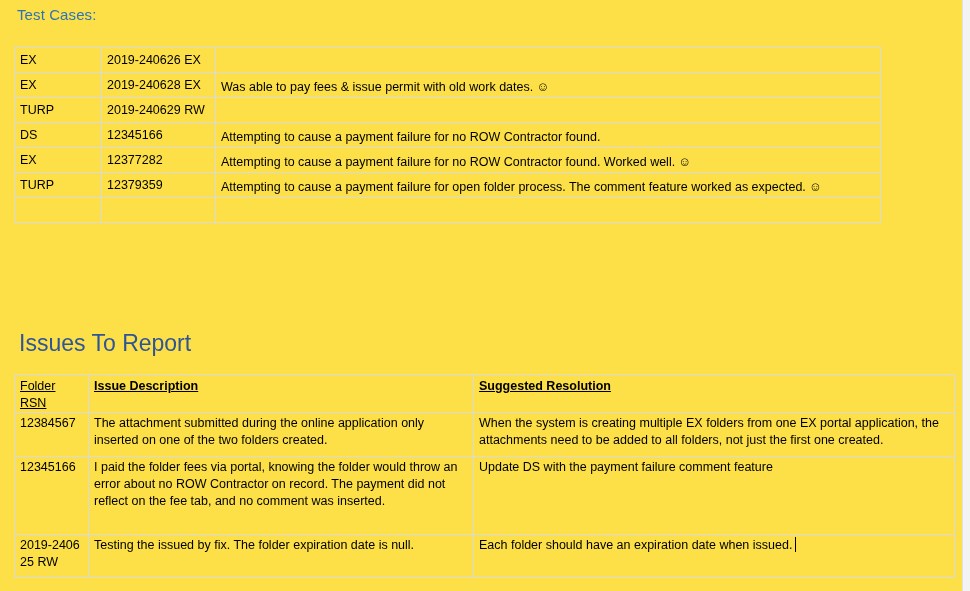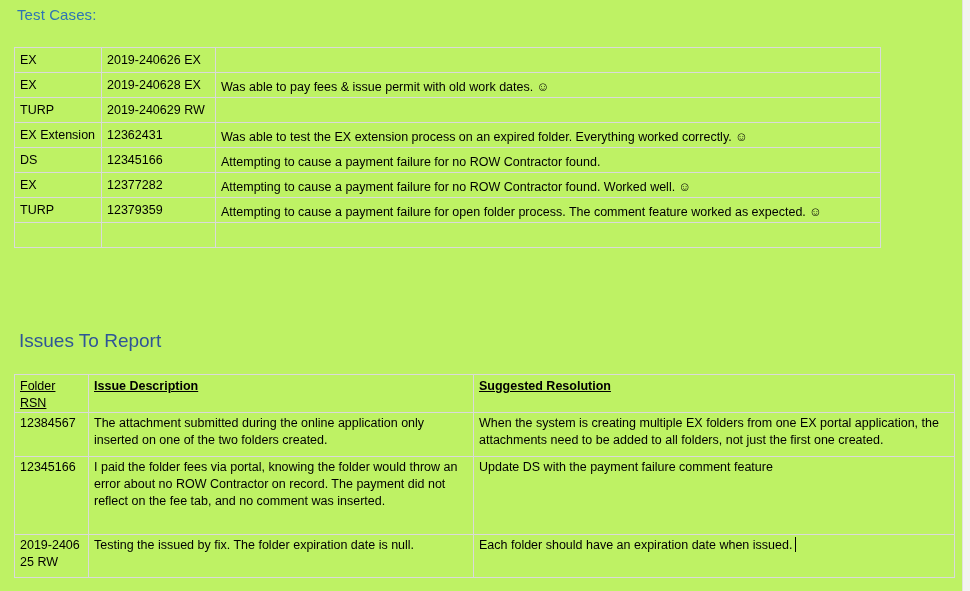--- a/index.html
+++ b/index.html
@@ -14,21 +14,21 @@
       overflow: hidden;
       font-family: "Liberation Sans", "DejaVu Sans", sans-serif;
       color: #000000;
     }
     .page {
       position: absolute;
       left: 0;
       top: 0;
       width: 962px;
       height: 591px;
-      background: #bef264;
+      background: #fde047;
     }
     .page-edge {
       position: absolute;
       left: 962px;
       top: 0;
       width: 8px;
       height: 591px;
       background: #f3f3f3;
       border-left: 1px solid #e1e1e1;
     }
@@ -41,21 +41,21 @@
     }
     .h-test {
       left: 17px;
       top: 6px;
       font-size: 15px;
       letter-spacing: 0.1px;
     }
     .h-issues {
       left: 19px;
       top: 330px;
-      font-size: 19px;
+      font-size: 23px;
       color: #2f5597;
     }
     table {
       position: absolute;
       border-collapse: collapse;
       table-layout: fixed;
       font-size: 12.5px;
     }
     td, th {
       border: 1px solid #dadada;
@@ -124,25 +124,20 @@
       <td>EX</td>
       <td>2019-240628 EX</td>
       <td class="notes">Was able to pay fees &amp; issue permit with old work dates. ☺</td>
     </tr>
     <tr>
       <td>TURP</td>
       <td>2019-240629 RW</td>
       <td class="notes"></td>
     </tr>
     <tr>
-      <td>EX Extension</td>
-      <td>12362431</td>
-      <td class="notes">Was able to test the EX extension process on an expired folder. Everything worked correctly. ☺</td>
-    </tr>
-    <tr>
       <td>DS</td>
       <td>12345166</td>
       <td class="notes">Attempting to cause a payment failure for no ROW Contractor found.</td>
     </tr>
     <tr>
       <td>EX</td>
       <td>12377282</td>
       <td class="notes">Attempting to cause a payment failure for no ROW Contractor found. Worked well. ☺</td>
     </tr>
     <tr>

